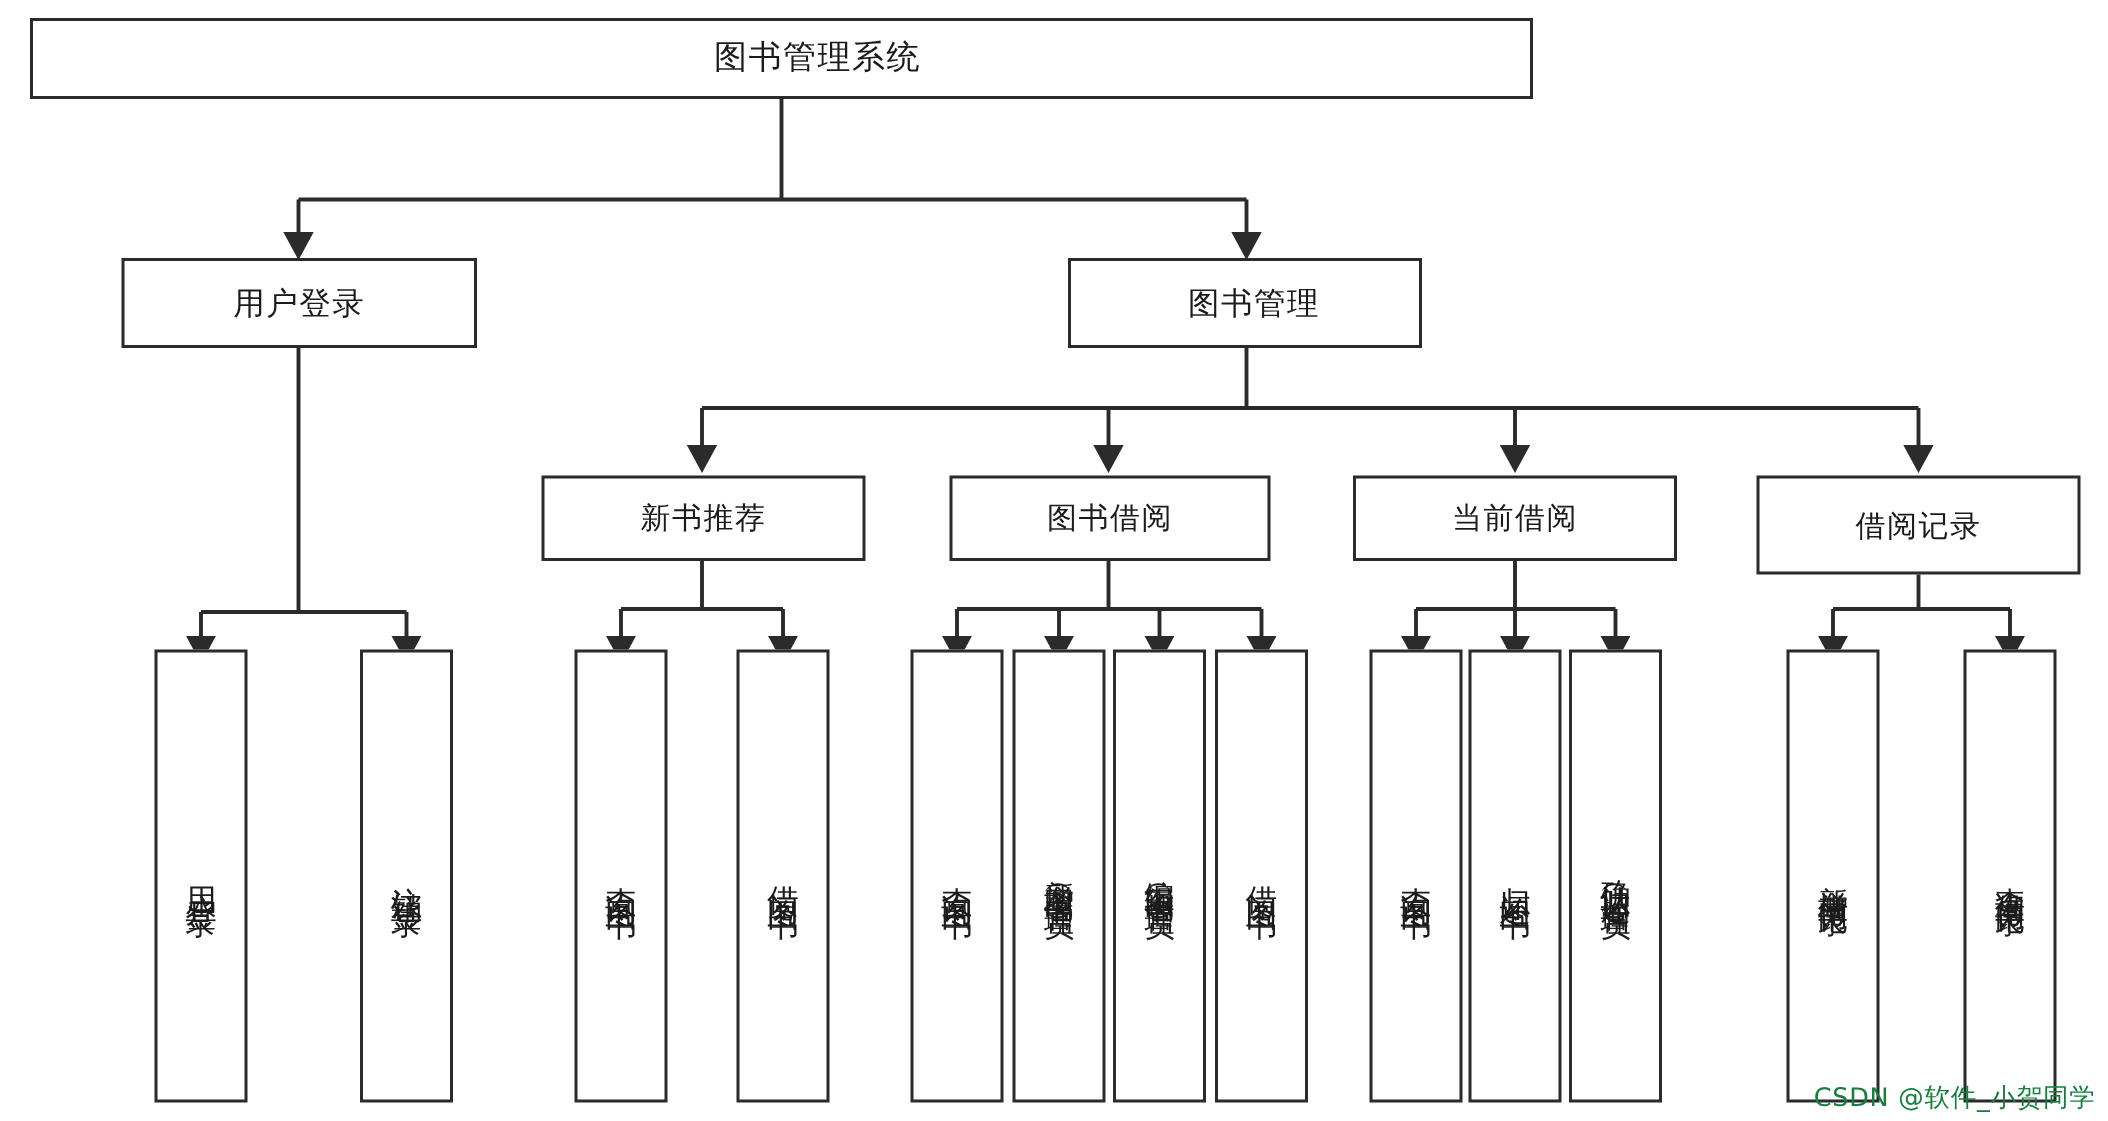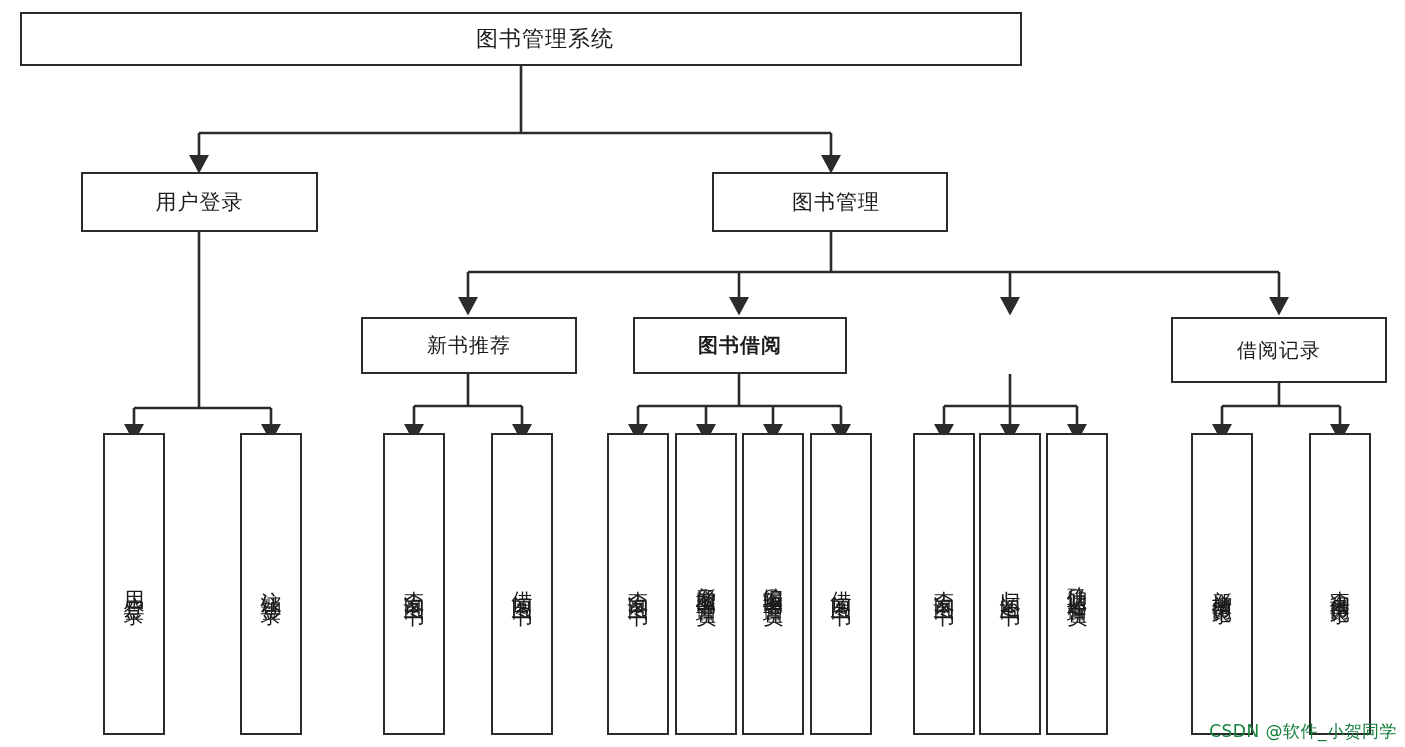--- a/index.html
+++ b/index.html
@@ -139,22 +139,25 @@
   <div class="node level2" style="left:81px; top:172px; width:237px; height:60px;">
     <span class="node-label">用户登录</span>
   </div>
   <div class="node level2" style="left:712px; top:172px; width:236px; height:60px;padding-left:12px;">
     <span class="node-label">图书管理</span>
   </div>
 
   <div class="node level3" style="left:361px; top:317px; width:216px; height:57px;">
     <span class="node-label">新书推荐</span>
   </div>
-  <div class="node level3" style="left:633px; top:317px; width:214px; height:57px;font-weight:bold;">
+  <div class="node level3" style="left:633px; top:317px; width:214px; height:57px;">
     <span class="node-label">图书借阅</span>
+  </div>
+  <div class="node level3" style="left:902px; top:317px; width:216px; height:57px;">
+    <span class="node-label">当前借阅</span>
   </div>
   <div class="node level3" style="left:1171px; top:317px; width:216px; height:66px;">
     <span class="node-label">借阅记录</span>
   </div>
 
   <div class="node leaf" style="left:103px; top:433px; width:62px; height:302px;">
     <span class="node-label">用户登录</span>
   </div>
   <div class="node leaf" style="left:240px; top:433px; width:62px; height:302px;">
     <span class="node-label">注销登录</span>

